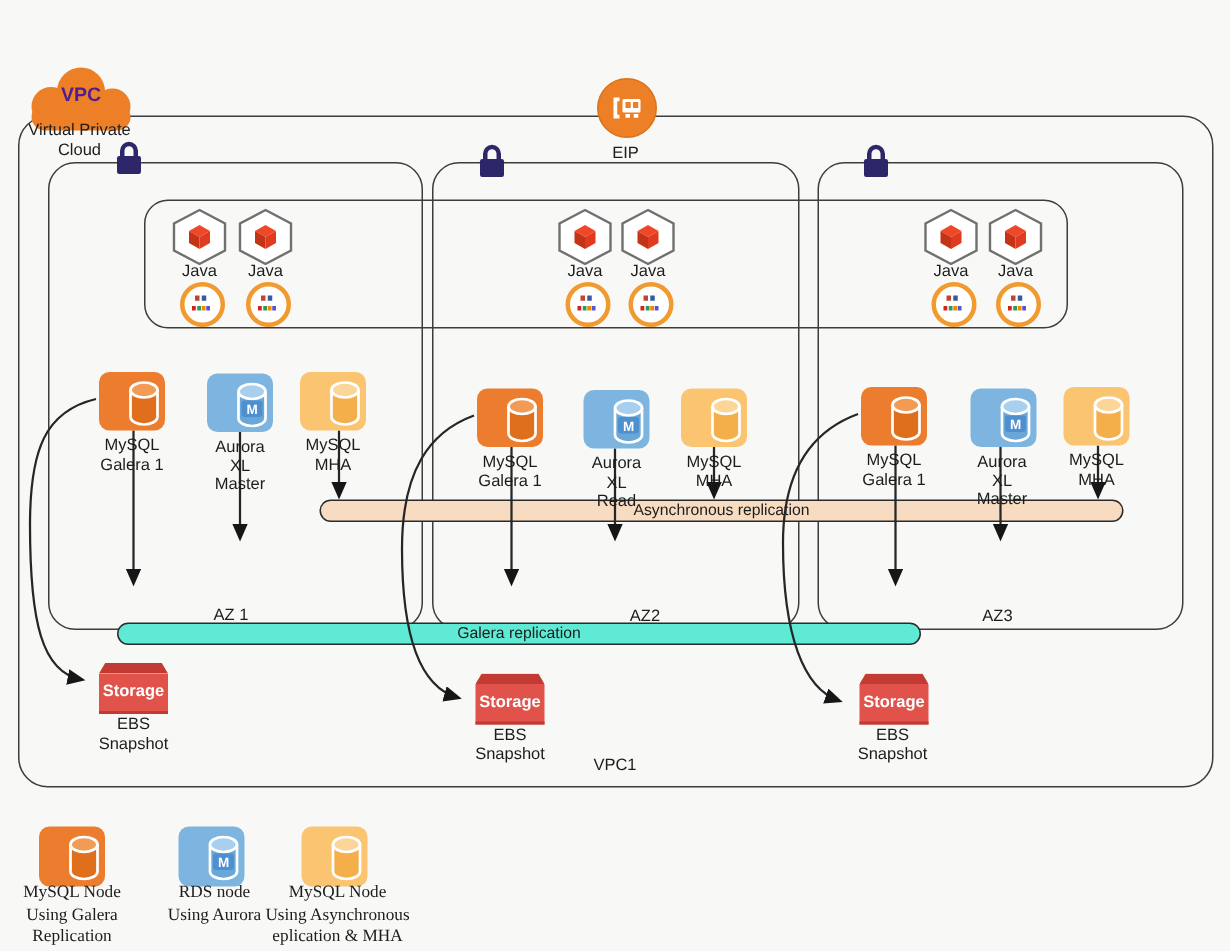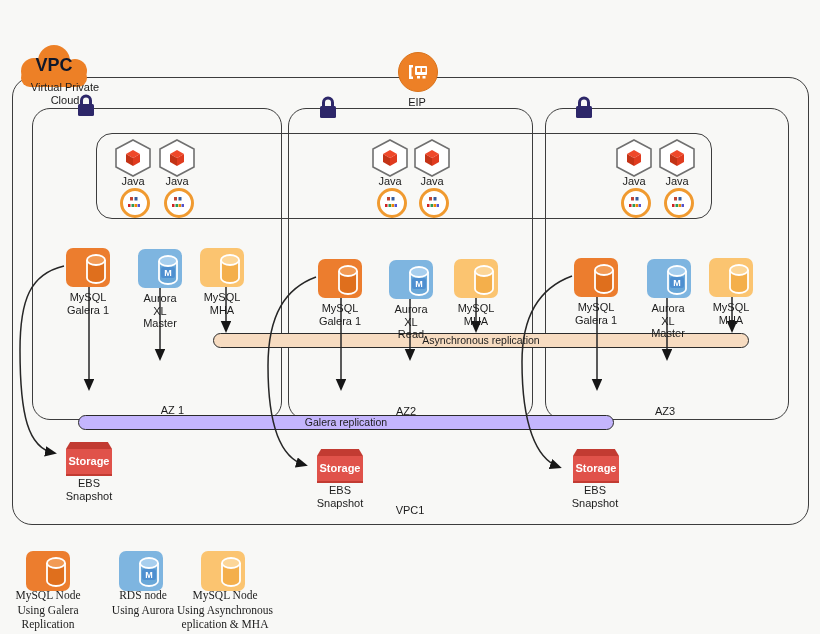--- a/index.html
+++ b/index.html
@@ -15,39 +15,39 @@
   .ring{position:absolute;width:24px;height:24px;border:3px solid #F09A30;border-radius:50%;background:#fff;}
   .ring svg{position:absolute;left:1px;top:1px;}
   .storage{position:absolute;width:46px;height:33px;}
   .storage .top{height:7px;background:#C23B32;clip-path:polygon(9% 0,91% 0,100% 100%,0 100%);}
   .storage .body{height:25px;background:#E0524A;border-bottom:2px solid #C23B32;
     color:#fff;font-weight:bold;font-size:11px;line-height:24px;text-align:center;}
   .hexwrap{position:absolute;width:40px;height:38px;}
   .lockwrap{position:absolute;width:24px;height:27px;}
   #connectors{position:absolute;left:0;top:0;pointer-events:none;}
   .legend-lbl{font-size:11.5px;line-height:1.28;font-family:Liberation Serif, serif;}
-  .cloud-title{position:absolute;font-size:18px;font-weight:bold;color:#0f172a;text-align:center;}
+  .cloud-title{position:absolute;font-size:13px;font-weight:bold;color:#4c1d95;text-align:center;}
   .eip-circle{position:absolute;width:38px;height:38px;border-radius:50%;background:#ED8026;border:1px solid #d9731b;}
   .eip-circle svg{position:absolute;left:8px;top:10px;}
 </style>
 </head>
 <body>
 
 <div id="stage">
 
   <div class="box" style="left:12px;top:77px;width:795px;height:446px;border-radius:20px;"></div>
   <div class="box" style="left:32px;top:108px;width:248px;height:310px;"></div>
   <div class="box" style="left:288px;top:108px;width:243px;height:310px;"></div>
   <div class="box" style="left:545px;top:108px;width:242px;height:310px;"></div>
   <div class="box" style="left:96px;top:133px;width:614px;height:84px;border-radius:16px;"></div>
 
   <div class="band" style="left: 213px; top: 333px; width: 534px; background-color: rgb(247, 220, 193);">
     <span>Asynchronous replication</span>
   </div>
-  <div class="band" style="left: 78px; top: 415px; width: 534px; background-color: #c4b5fd;">
+  <div class="band" style="left: 78px; top: 415px; width: 534px; background-color: #5eead4;">
     <span>Galera replication</span>
   </div>
 
   <svg id="connectors" width="820" height="634">
     <defs>
       <marker id="ah" markerWidth="9" markerHeight="8" refX="6" refY="3.5" orient="auto">
         <path d="M0,0 L8,3.5 L0,7 z" fill="#161616"></path>
       </marker>
     </defs>
     <g stroke="#262626" stroke-width="1.5" fill="none">
@@ -68,21 +68,21 @@
 
   <svg style="position:absolute;left:14px;top:42px;" width="80" height="48" viewBox="0 0 80 48">
     <g fill="#ED8026">
       <circle cx="20" cy="29" r="13"></circle>
         <circle cx="40" cy="19" r="16"></circle>
       <circle cx="61" cy="29" r="12"></circle>
         <rect x="7" y="27" width="66" height="18" rx="9"></rect>
     </g>
   </svg>
   <div class="cloud-title" style="left:14px;top:55px;width:80px;">VPC</div>
-  <div class="lbl" style="left:20px;top:81px;width:90px;">Virtual Private
+  <div class="lbl" style="left:8px;top:81px;width:90px;">Virtual Private
 Cloud</div>
 
   <div class="eip-circle" style="left:398px;top:52px;">
     <svg width="22" height="18" viewBox="0 0 22 18">
       <path d="M2,2 h4 v2.5 h-1.5 v9 h1.5 v2.5 h-4 z" fill="#fff"></path>
       <rect x="8" y="3" width="12" height="9" rx="1" fill="#fff"></rect>
       <rect x="10" y="5" width="3.5" height="4" fill="#ED8026"></rect>
       <rect x="15" y="5" width="3.5" height="4" fill="#ED8026"></rect>
       <rect x="10" y="13" width="3" height="2.5" fill="#fff"></rect>
       <rect x="15.5" y="13" width="3" height="2.5" fill="#fff"></rect>
@@ -291,22 +291,22 @@
       </svg>
   </div>
   <div class="lbl" style="left:564px;top:301px;width:64px;">MySQL
 Galera 1</div>
   <div class="lbl" style="left:636px;top:302px;width:64px;">Aurora
 XL
 Master</div>
   <div class="lbl" style="left:699px;top:301px;width:64px;">MySQL
 MHA</div>
 
-  <div class="lbl" style="left:124px;top:404px;width:60px;text-align:right;">AZ 1</div>
-  <div class="lbl" style="left:376px;top:405px;width:60px;">AZ2</div>
+  <div class="lbl" style="left:124px;top:404px;width:60px;">AZ 1</div>
+  <div class="lbl" style="left:400px;top:405px;width:60px;">AZ2</div>
   <div class="lbl" style="left:635px;top:405px;width:60px;">AZ3</div>
   <div class="lbl" style="left:380px;top:504px;width:60px;">VPC1</div>
 
   <div class="storage" style="left:66px;top:442px;">
     <div class="top"></div>
     <div class="body">Storage</div>
   </div>
   <div class="lbl" style="left:59px;top:477px;width:60px;">EBS
 Snapshot</div>
 

